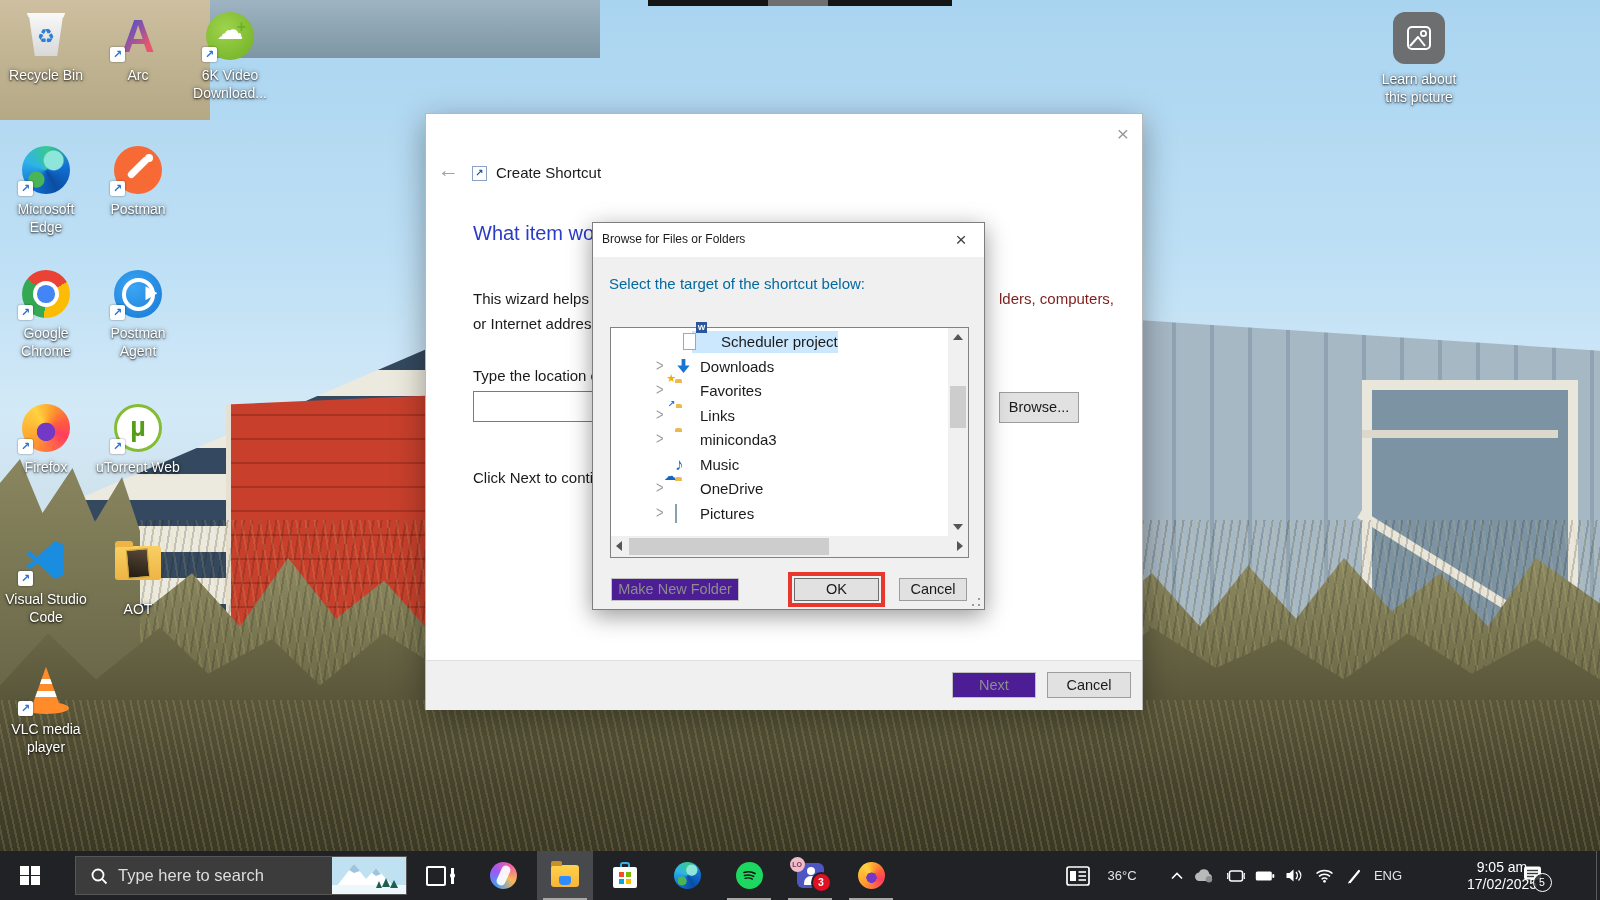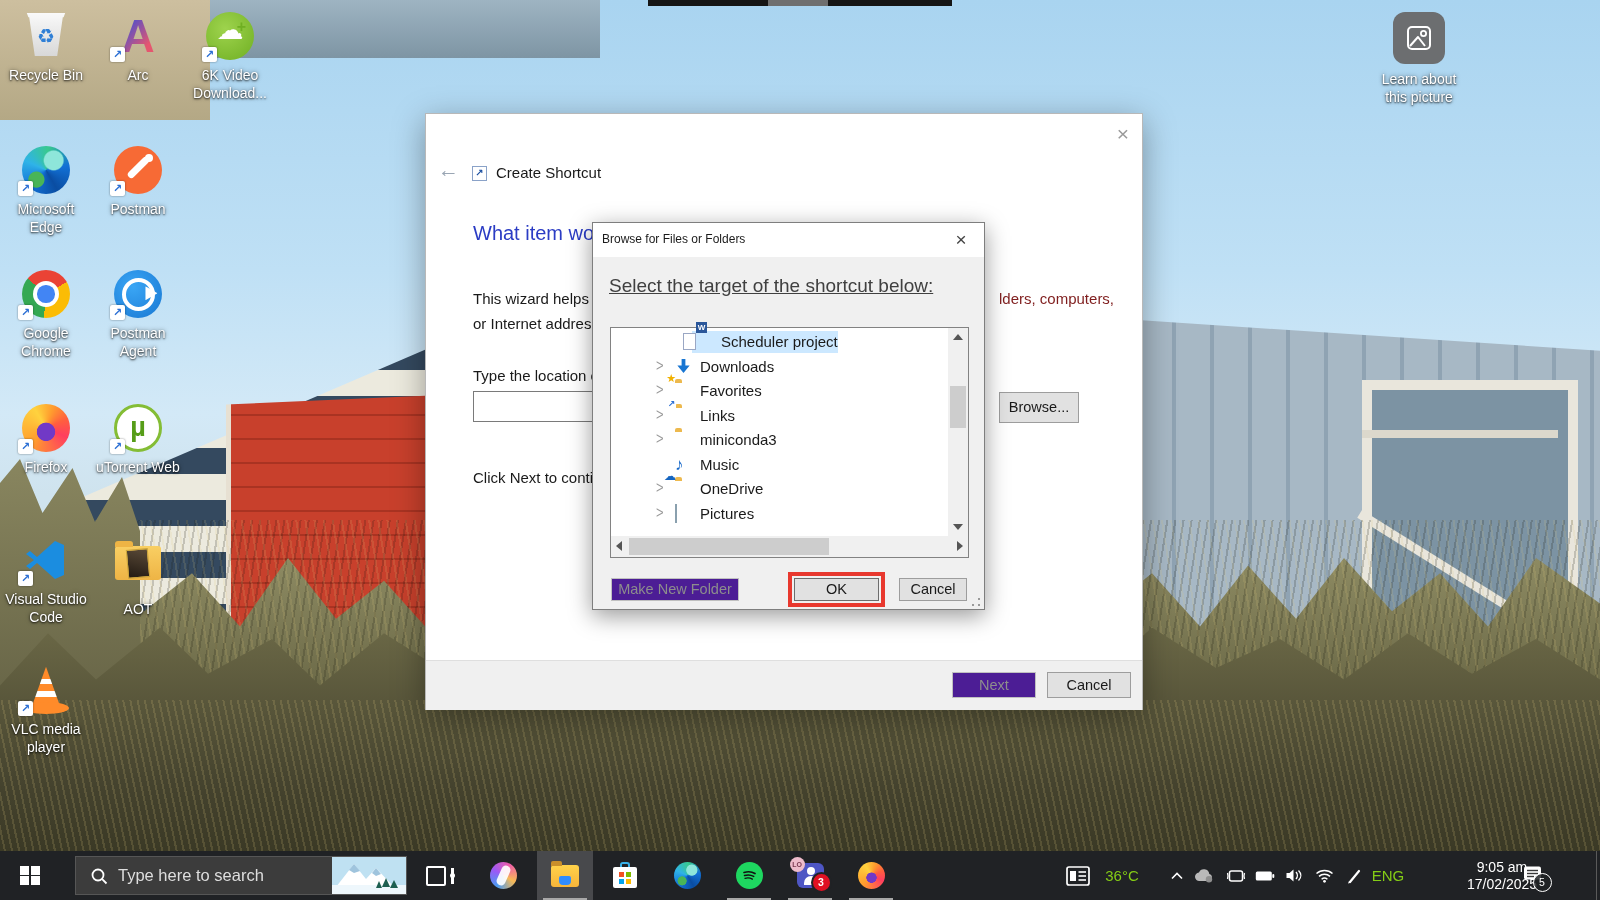--- a/index.html
+++ b/index.html
@@ -115,21 +115,21 @@
   #wizard .footer{left:0;top:546px;width:716px;height:49px;background:#f0f0f0;border-top:1px solid #dfdfdf;}
   #wizard .next{left:526px;top:558px;width:84px;height:26px;line-height:24px;}
   #wizard .wcancel{left:621px;top:558px;width:84px;height:26px;line-height:24px;}
 
   
   #browse{left:592px;top:222px;width:391px;height:386px;background:#f0f0f0;border:1px solid #7e7e7e;
     box-shadow:0 6px 22px rgba(0,0,0,.4);z-index:20;}
   #browse .titlebar{left:0;top:0;width:100%;height:34px;background:#fff;}
   #browse .btitle{left:9px;top:9px;font-size:12px;color:#1a1a1a;}
   #browse .bclose{left:354px;top:5px;width:28px;height:24px;font-size:19px;color:#444;text-align:center;line-height:24px;}
-  #browse .instr{left:16px;top:52px;font-size:19px;color:#404040;text-decoration:underline;}
+  #browse .instr{left:16px;top:52px;font-size:15px;color:#0369a1;}
   #browse .treebox{left:17px;top:104px;width:359px;height:231px;background:#fff;border:1px solid #828282;box-sizing:border-box;}
   .trow{position:absolute;left:1px;height:24px;width:330px;font-size:15px;color:#1a1a1a;}
   .trow .chev{position:absolute;left:44px;top:3px;color:#9a9a9a;font-size:13px;transform:scaleY(1.3);}
   .trow .ticon{position:absolute;left:63px;top:3px;width:18px;height:17px;}
   .trow .tlabel{position:absolute;left:88px;top:3px;white-space:nowrap;}
   .trow.indent .ticon{left:84px;} .trow.indent .tlabel{left:109px;}
   .trow .sel{position:absolute;left:80px;top:1px;width:146px;height:22px;background:#cce8ff;}
   
   .tfolder{position:relative;width:17px;height:13px;margin-top:2px;background:linear-gradient(180deg,#ffd977,#edb94e);border-radius:1.5px;}
   .tfolder::before{content:"";position:absolute;left:0;top:-3px;width:7px;height:4px;background:#edb94e;border-radius:2px 2px 0 0;}
@@ -188,21 +188,21 @@
   .mslogo .r{background:#f25022;} .mslogo .g{background:#7fba00;} .mslogo .b{background:#00a4ef;} .mslogo .y{background:#ffb900;}
   .spotify{width:27px;height:27px;border-radius:50%;background:#1ed760;display:flex;align-items:center;justify-content:center;}
   .teams{position:relative;width:27px;height:25px;background:#4e56c4;border-radius:6px;}
   .teams .head{position:absolute;left:10px;top:4px;width:8px;height:8px;background:#fff;border-radius:50%;}
   .teams .bodyp{position:absolute;left:7px;top:13px;width:14px;height:9px;background:#fff;border-radius:7px 7px 0 0;}
   .teams .avatar{position:absolute;left:-7px;top:-6px;width:15px;height:15px;background:#eebccb;border-radius:50%;
     font-size:7px;color:#7a3b52;text-align:center;line-height:15px;font-weight:bold;}
   .teams .badge{position:absolute;right:-8px;bottom:-5px;width:17px;height:17px;background:#e01123;border-radius:50%;
     border:2px solid #202225;color:#fff;font-size:10.5px;font-weight:bold;text-align:center;line-height:17px;box-sizing:content-box;}
   
-  .tray-txt{color:#84cc16;font-size:15px;text-align:center;}
+  .tray-txt{color:#e5e5e5;font-size:13px;text-align:center;}
   .trayic{position:absolute;top:0;height:49px;display:flex;align-items:center;justify-content:center;}
   .clock{color:#fff;font-size:14px;text-align:center;line-height:17px;}
   .notif{position:relative;}
   .notif .badge{position:absolute;right:-10px;bottom:-6px;width:17px;height:17px;border:1.5px solid #fff;border-radius:50%;
     background:rgba(32,34,37,.85);color:#fff;font-size:10.5px;text-align:center;line-height:17px;}
   .showdesk{left:1596px;top:0;width:1px;height:49px;background:#5a5a5a;}
 </style>
 </head>
 <body>
 

